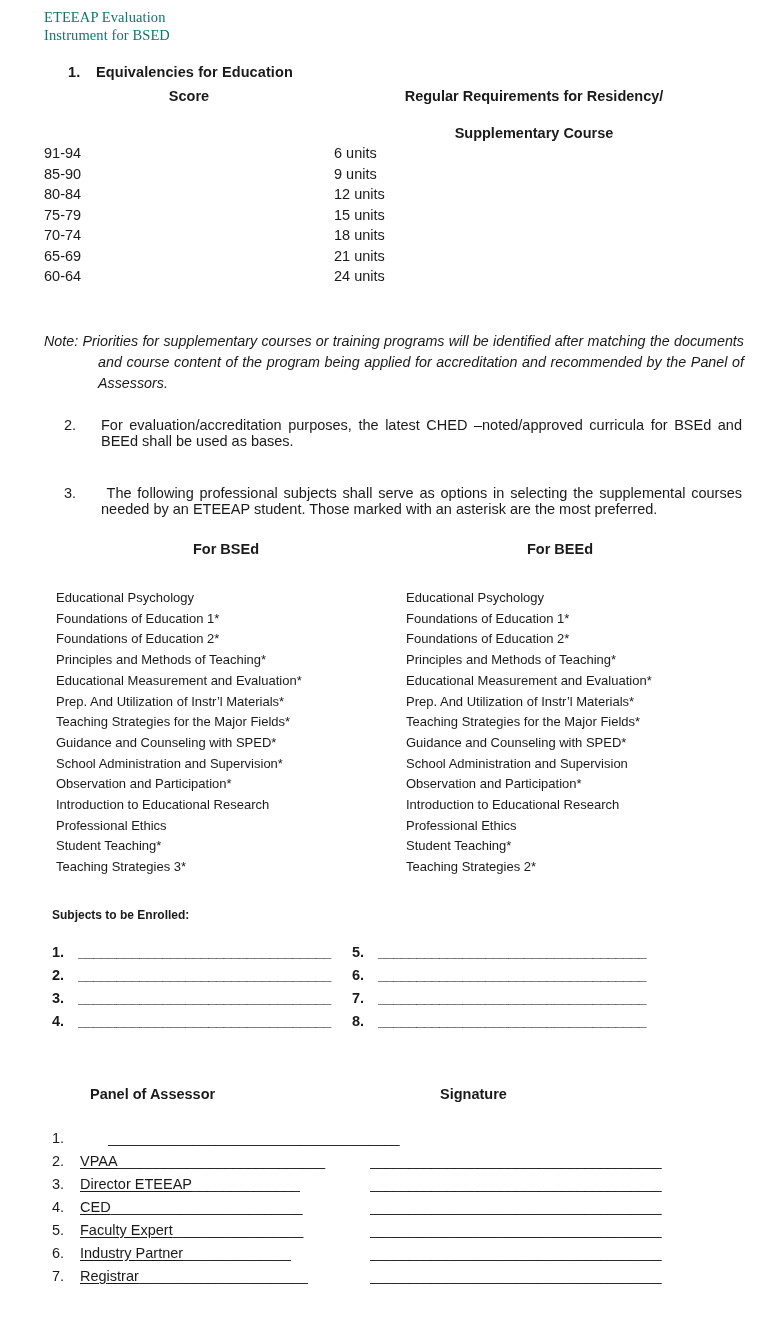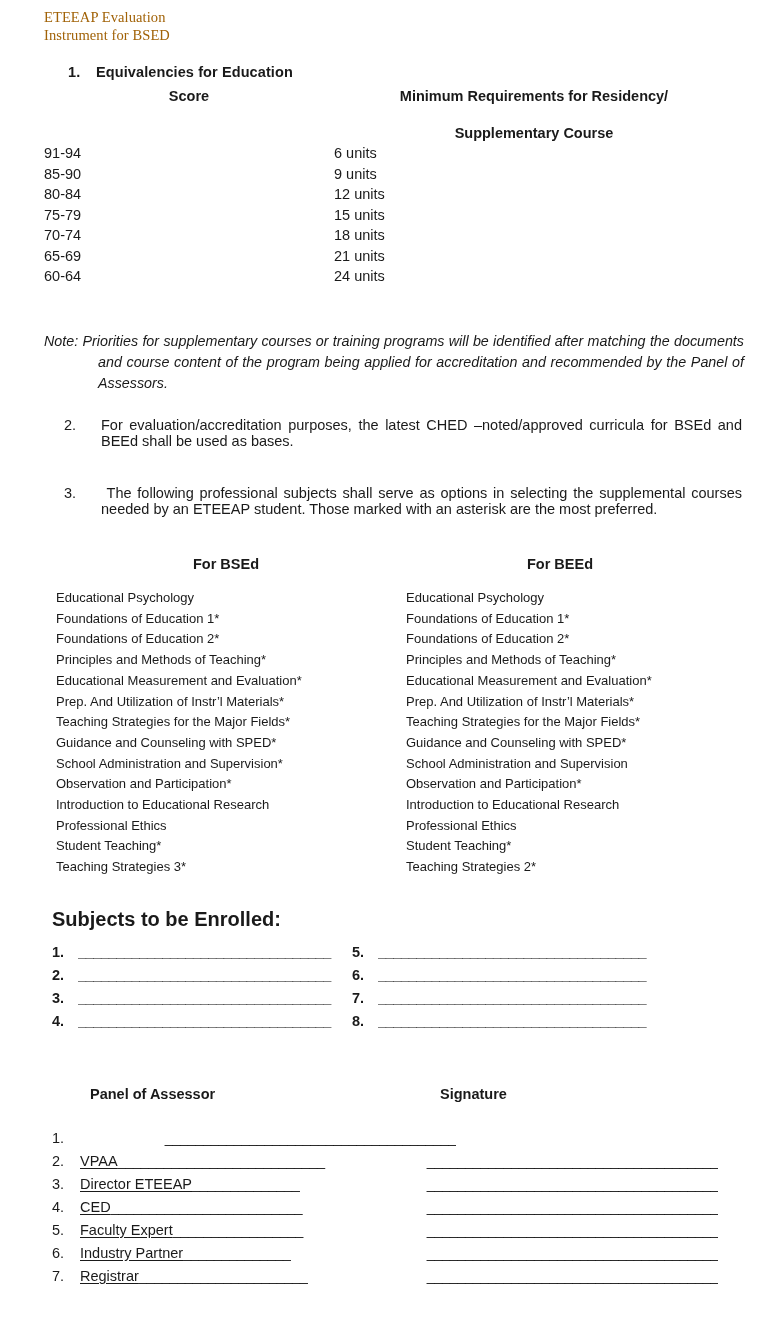--- a/index.html
+++ b/index.html
@@ -25,21 +25,21 @@
   }
 
   
   .doc-header {
     position: absolute;
     left: 44px;
     top: 8px;
     font-family: "Liberation Serif", serif;
     font-size: 14.5px;
     line-height: 18px;
-    color: #a16207;
+    color: #0f766e;
     letter-spacing: 0.1px;
   }
   .doc-header div { white-space: nowrap; }
 
   
   .sec1-title {
     position: absolute;
     left: 68px;
     top: 64px;
     font-size: 14.5px;
@@ -96,21 +96,21 @@
     text-indent: -37px;
     display: block;
   }
   .item .inum { display: inline-block; width: 37px; text-indent: 0; }
   #item2 { top: 417px; }
   #item3 { top: 485px; }
 
   
   .subj-head {
     position: absolute;
-    top: 556px;
+    top: 541px;
     font-size: 14.5px;
     font-weight: bold;
     text-align: center;
   }
   #subj-head-bsed { left: 126px; width: 200px; }
   #subj-head-beed { left: 460px; width: 200px; }
 
   .subj-list {
     position: absolute;
     top: 588px;
@@ -122,21 +122,21 @@
     white-space: nowrap;
   }
   #subj-list-bsed { left: 56px; }
   #subj-list-beed { left: 406px; }
 
   
   .enroll-head {
     position: absolute;
     left: 52px;
     top: 908px;
-    font-size: 20px;
+    font-size: 12px;
     font-weight: bold;
   }
   .enroll-grid {
     position: absolute;
     left: 52px;
     top: 944px;
     width: 600px;
     font-size: 14.5px;
   }
   .enroll-row {
@@ -209,21 +209,20 @@
     width: 28px;
     flex: 0 0 28px;
   }
   .panel-sig {
     flex: 0 0 348px;
     width: 348px;
     letter-spacing: -0.4px;
     white-space: nowrap;
     overflow: hidden;
     display: inline-block;
-    text-align: right;
   }
 </style>
 </head>
 <body>
 
 <div class="page">
 
   <div class="doc-header">
     <div>ETEEAP Evaluation</div>
     <div>Instrument for BSED</div>
@@ -235,21 +234,21 @@
 
   <table class="score-table">
     <colgroup>
         <col class="c-score">
         <col class="c-req">
       </colgroup>
     <thead>
       <tr>
         <th>Score</th>
         <th>
-          <span>Minimum Requirements for Residency/</span>
+          <span>Regular Requirements for Residency/</span>
           <span class="req-head-2">Supplementary Course</span>
         </th>
       </tr>
     </thead>
     <tbody id="score-rows">
         <tr>
           <td>91-94</td>
           <td>6 units</td>
         </tr>
         <tr>

